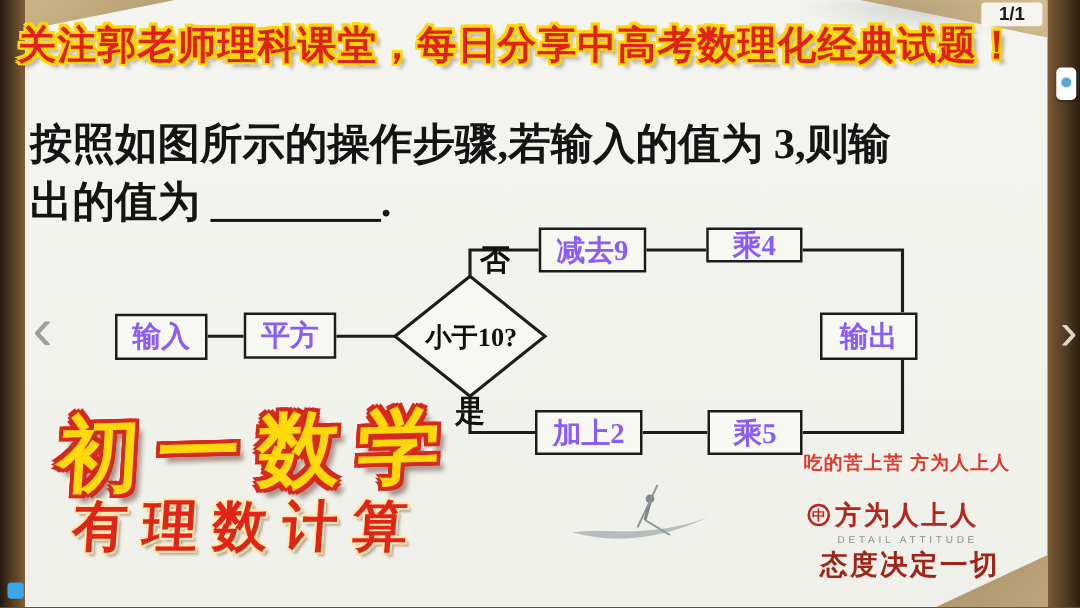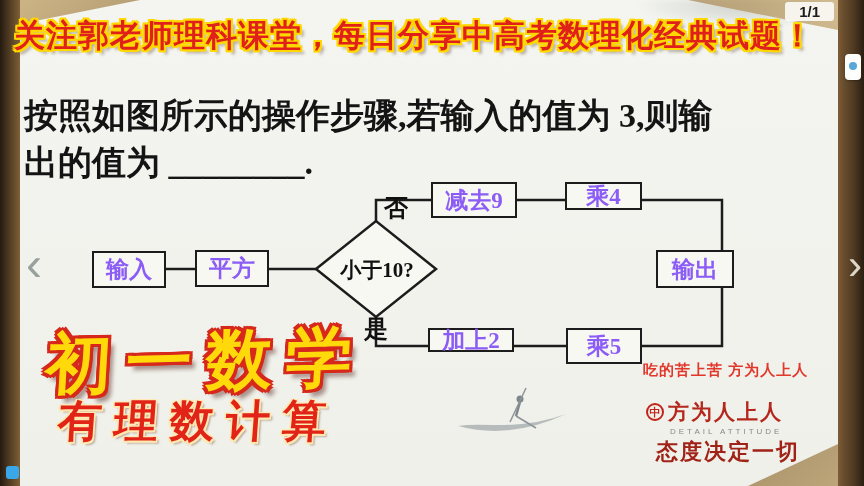--- a/index.html
+++ b/index.html
@@ -135,21 +135,21 @@
     </g>
   </svg>
 
   <div class="fc-box" style="left:92px; top:251px; width:74px; height:37px;">输入</div>
   <div class="fc-box" style="left:195px; top:250px; width:74px; height:37px;">平方</div>
   <div class="fc-cond">小于10?</div>
   <div class="fc-label" style="left:384px; top:192px;">否</div>
   <div class="fc-label" style="left:364px; top:313px;">是</div>
   <div class="fc-box" style="left:431px; top:182px; width:86px; height:36px;">减去9</div>
   <div class="fc-box" style="left:565px; top:182px; width:77px; height:28px;">乘4</div>
-  <div class="fc-box" style="left:428px; top:328px; width:86px; height:24px;">加上2</div>
+  <div class="fc-box" style="left:428px; top:328px; width:86px; height:36px;">加上2</div>
   <div class="fc-box" style="left:566px; top:328px; width:76px; height:36px;">乘5</div>
   <div class="fc-box" style="left:656px; top:250px; width:78px; height:38px;">输出</div>
 
   <svg class="boat" width="120" height="62" viewBox="0 0 120 62" xmlns="http://www.w3.org/2000/svg">
     <path d="M6,40 Q58,54 114,28 Q82,40 40,39 Q18,38 6,40 Z" fill="#66707a" opacity="0.55"></path>
     <circle cx="68" cy="13" r="3.5" fill="#5a646e"></circle>
     <path d="M68,16 L64,30" stroke="#5a646e" stroke-width="2.5" fill="none"></path>
     <path d="M74,2 L58,36" stroke="#6b757e" stroke-width="1.5" fill="none"></path>
     <path d="M64,30 L84,42" stroke="#6b757e" stroke-width="1.5" fill="none"></path>
   </svg>

